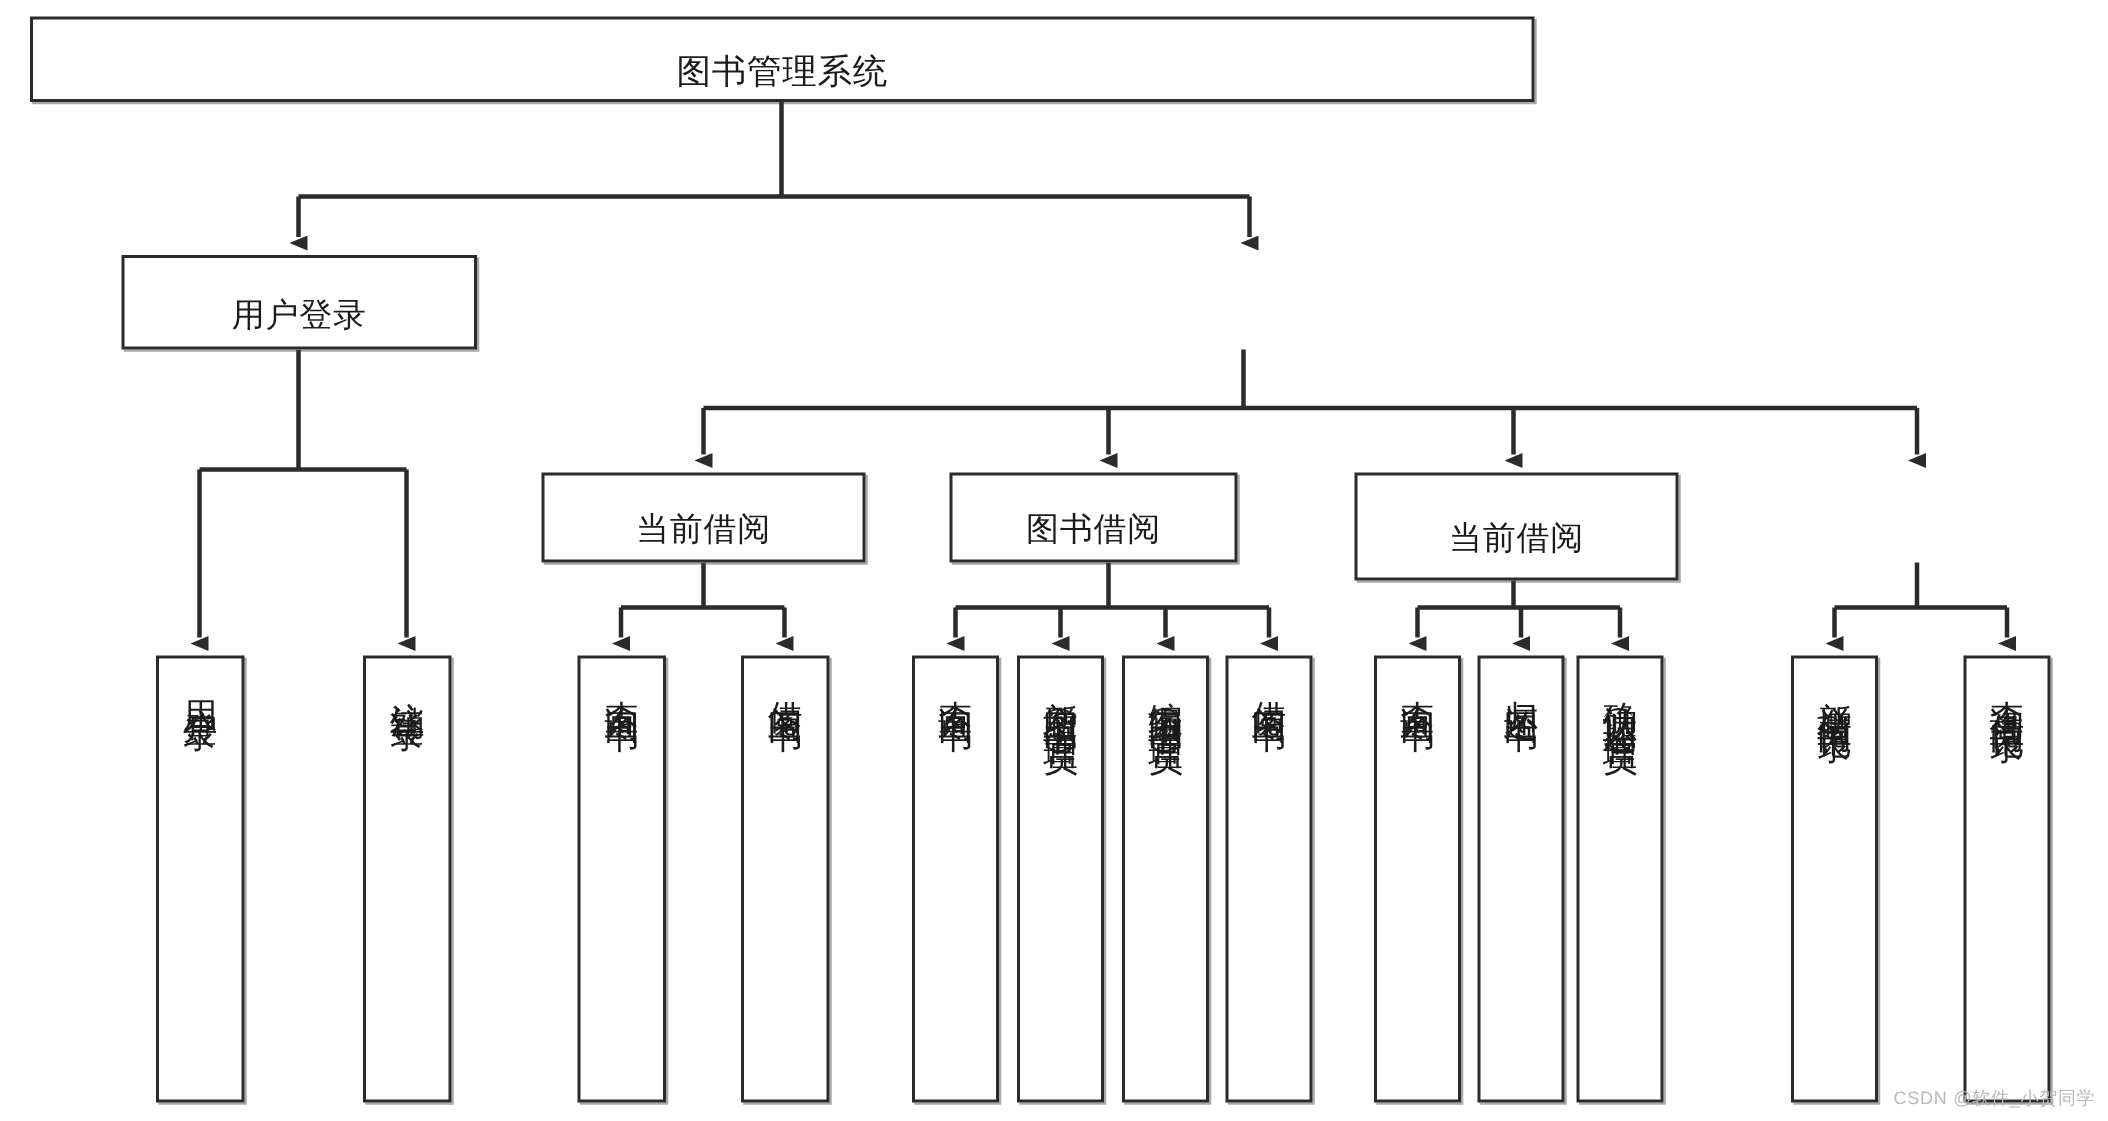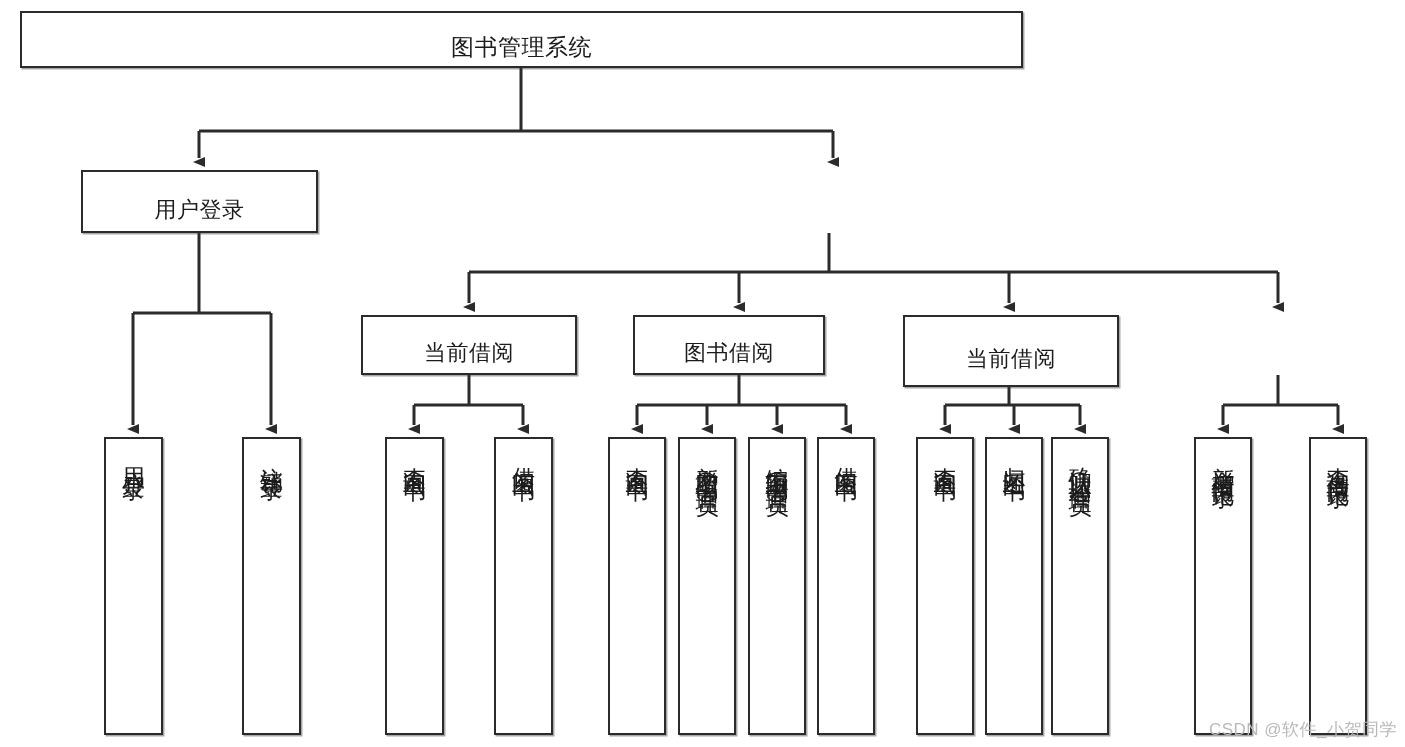--- a/index.html
+++ b/index.html
@@ -60,21 +60,21 @@
     text-orientation: upright;
     font-size: 23px;
     line-height: 1.0;
     letter-spacing: 4px;
     white-space: nowrap;
   }
   .watermark {
     position: absolute;
     right: 8px;
     bottom: 6px;
-    font-size: 17px;
+    font-size: 12px;
     color: #b9b9b9;
     letter-spacing: 0.5px;
     user-select: none;
   }
 </style>
 </head>
 <body>
 
 <div id="canvas">
 

